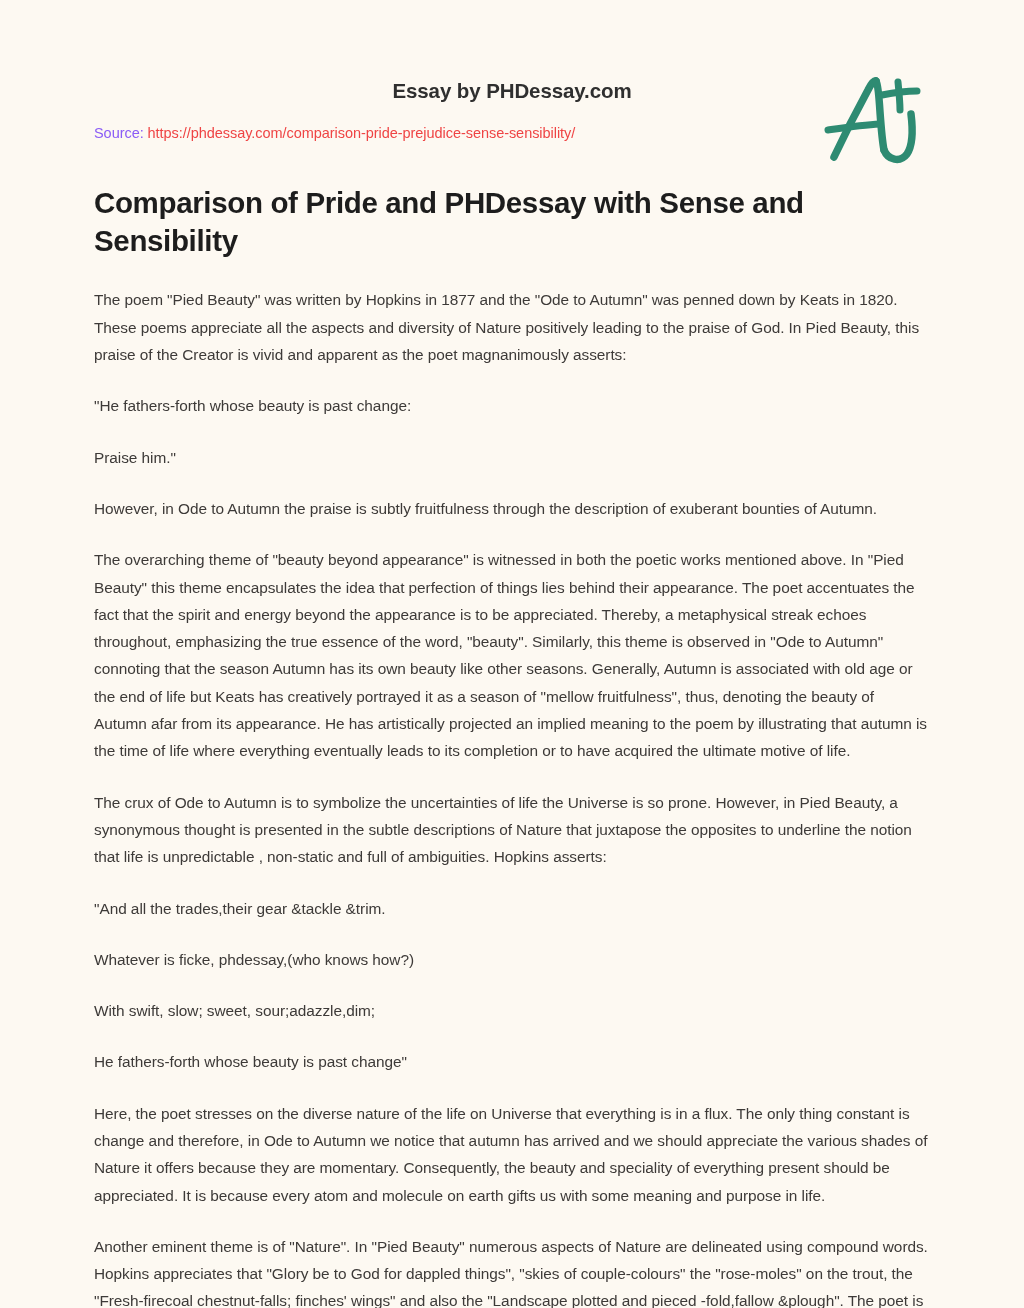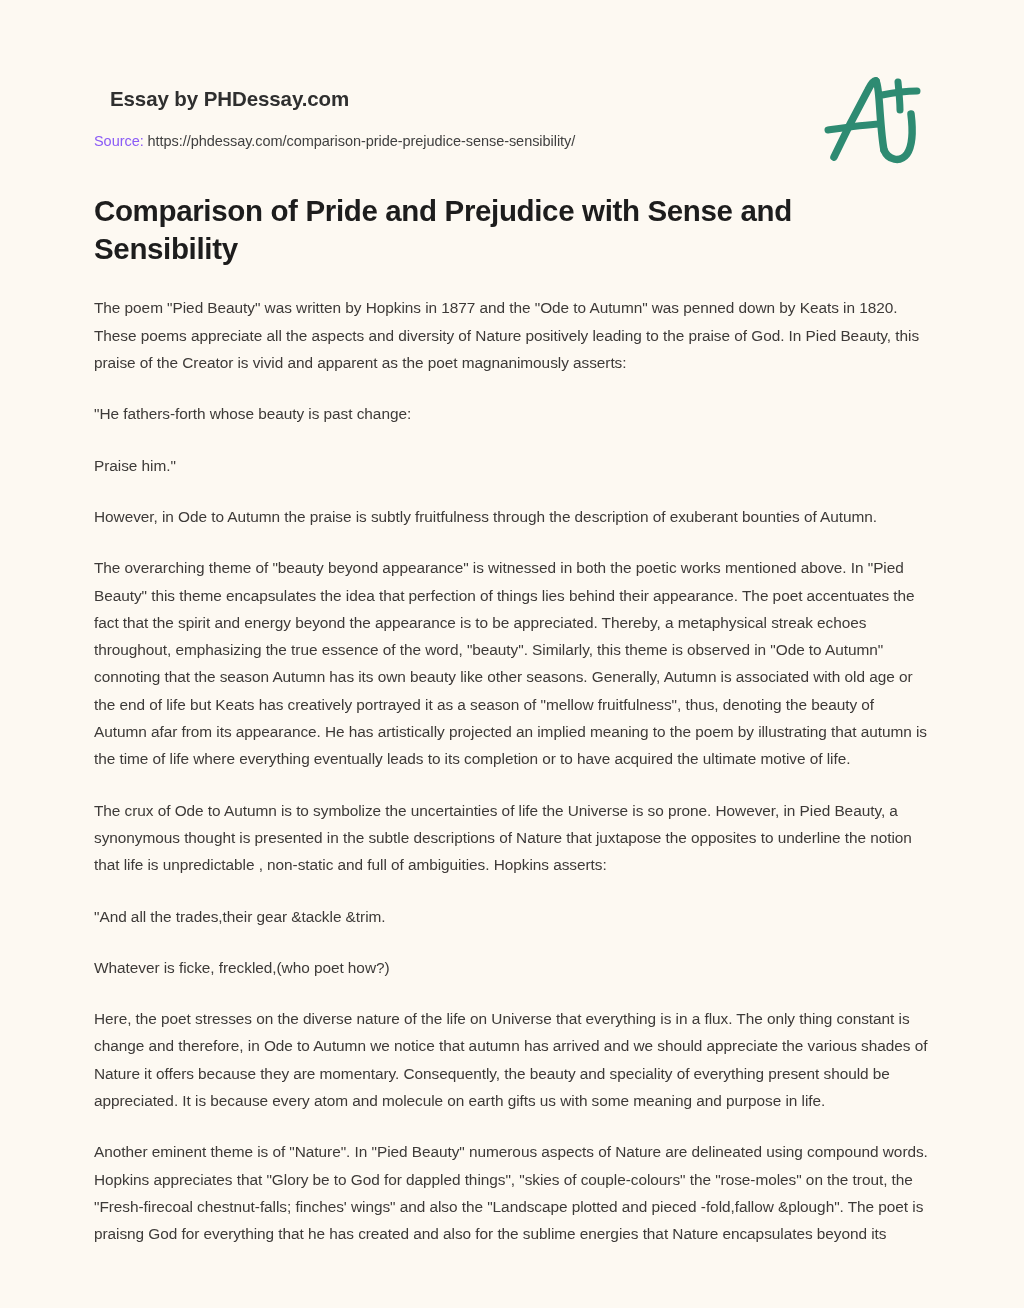--- a/index.html
+++ b/index.html
@@ -31,36 +31,37 @@
     padding: 70px 94px 0 94px;
     box-sizing: border-box;
   }
 
   .brand-line {
     font-size: 20.5px;
     font-weight: bold;
     color: #2f2f2f;
     letter-spacing: -0.1px;
     line-height: 1.25;
-    margin: 16px;
+    margin: 8px;
+    text-align: center;
   }
 
   .source-line {
     margin: 20px 0 0 0;
     font-size: 14.5px;
     color: #8b8b8b;
     line-height: 1.3;
     letter-spacing: -0.05px;
     white-space: nowrap;
   }
   .source-label {
     color: #8b5cf6;
   }
   .source-url {
-    color: #404040;
+    color: #ef4444;
     text-decoration: none;
   }
 
   
   .logo {
     position: absolute;
     top: 68px;
     left: 818px;
     width: 110px;
     height: 105px;
@@ -125,29 +126,31 @@
 
           <path d="M80 14 C 81 24, 82 34, 82 42" stroke-width="7"></path>
 
           <path d="M64 27 C 74 25, 88 23, 99 23" stroke-width="7"></path>
         </g>
       </svg>
     </div>
   </div>
 
   <div class="article">
-    <h1 class="article-title">Comparison of Pride and Prejudice with Sense and Sensibility</h1>
+    <h1 class="article-title">Comparison of Pride and PHDessay with Sense and Sensibility</h1>
 
     <div class="article-body">
         <p>The poem "Pied Beauty" was written by Hopkins in 1877 and the "Ode to Autumn" was penned down by Keats in 1820. These poems appreciate all the aspects and diversity of Nature positively leading to the praise of God. In Pied Beauty, this praise of the Creator is vivid and apparent as the poet magnanimously asserts:</p>
         <p>"He fathers-forth whose beauty is past change:</p>
         <p>Praise him."</p>
         <p>However, in Ode to Autumn the praise is subtly fruitfulness through the description of exuberant bounties of Autumn.</p>
         <p>The overarching theme of "beauty beyond appearance" is witnessed in both the poetic works mentioned above. In "Pied Beauty" this theme encapsulates the idea that perfection of things lies behind their appearance. The poet accentuates the fact that the spirit and energy beyond the appearance is to be appreciated. Thereby, a metaphysical streak echoes throughout, emphasizing the true essence of the word, "beauty". Similarly, this theme is observed in "Ode to Autumn" connoting that the season Autumn has its own beauty like other seasons. Generally, Autumn is associated with old age or the end of life but Keats has creatively portrayed it as a season of "mellow fruitfulness", thus, denoting the beauty of Autumn afar from its appearance. He has artistically projected an implied meaning to the poem by illustrating that autumn is the time of life where everything eventually leads to its completion or to have acquired the ultimate motive of life.</p>
         <p>The crux of Ode to Autumn is to symbolize the uncertainties of life the Universe is so prone. However, in Pied Beauty, a synonymous thought is presented in the subtle descriptions of Nature that juxtapose the opposites to underline the notion that life is unpredictable , non-static and full of ambiguities. Hopkins asserts:</p>
         <p>"And all the trades,their gear &amp;tackle &amp;trim.</p>
-        <p>Whatever is ficke, freckled,(who poet how?)</p>
+        <p>Whatever is ficke, phdessay,(who knows how?)</p>
+        <p>With swift, slow; sweet, sour;adazzle,dim;</p>
+        <p>He fathers-forth whose beauty is past change"</p>
         <p>Here, the poet stresses on the diverse nature of the life on Universe that everything is in a flux. The only thing constant is change and therefore, in Ode to Autumn we notice that autumn has arrived and we should appreciate the various shades of Nature it offers because they are momentary. Consequently, the beauty and speciality of everything present should be appreciated. It is because every atom and molecule on earth gifts us with some meaning and purpose in life.</p>
         <p>Another eminent theme is of "Nature". In "Pied Beauty" numerous aspects of Nature are delineated using compound words. Hopkins appreciates that "Glory be to God for dappled things", "skies of couple-colours" the "rose-moles" on the trout, the "Fresh-firecoal chestnut-falls; finches' wings" and also the "Landscape plotted and pieced -fold,fallow &amp;plough". The poet is praisng God for everything that he has created and also for the sublime energies that Nature encapsulates beyond its</p>
       </div>
   </div>
 
 </div>
 
 </body></html>

